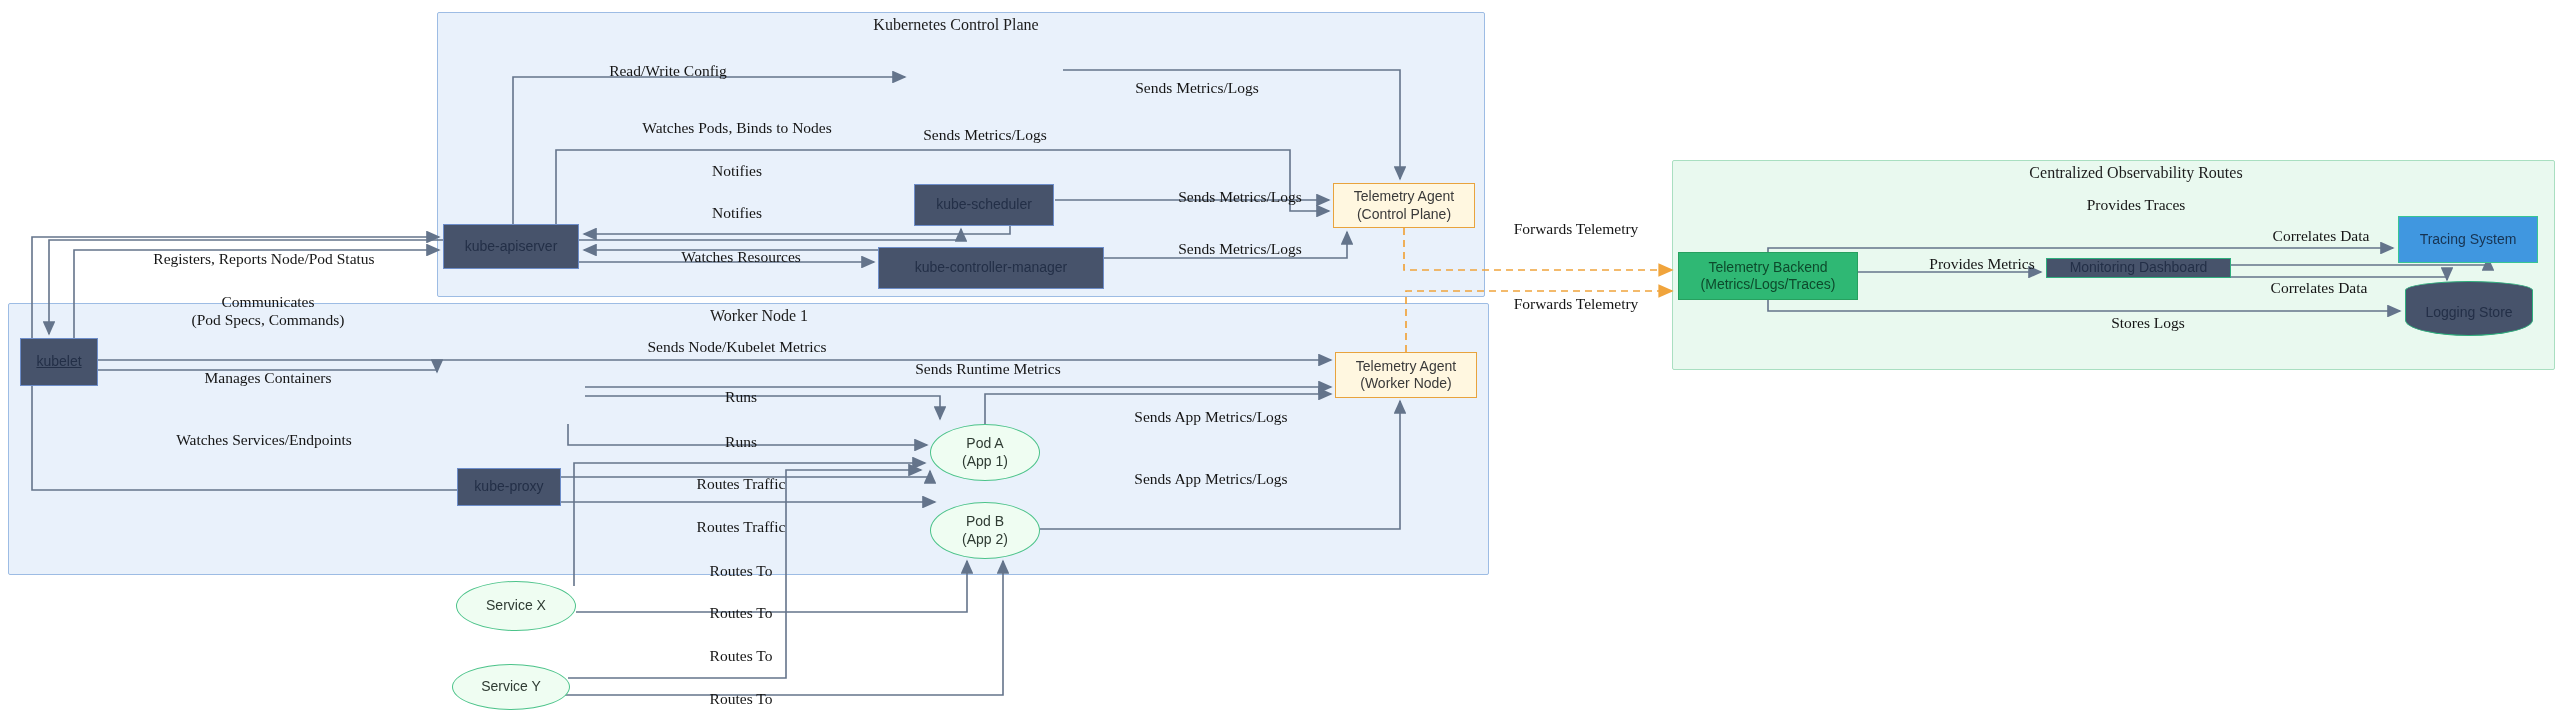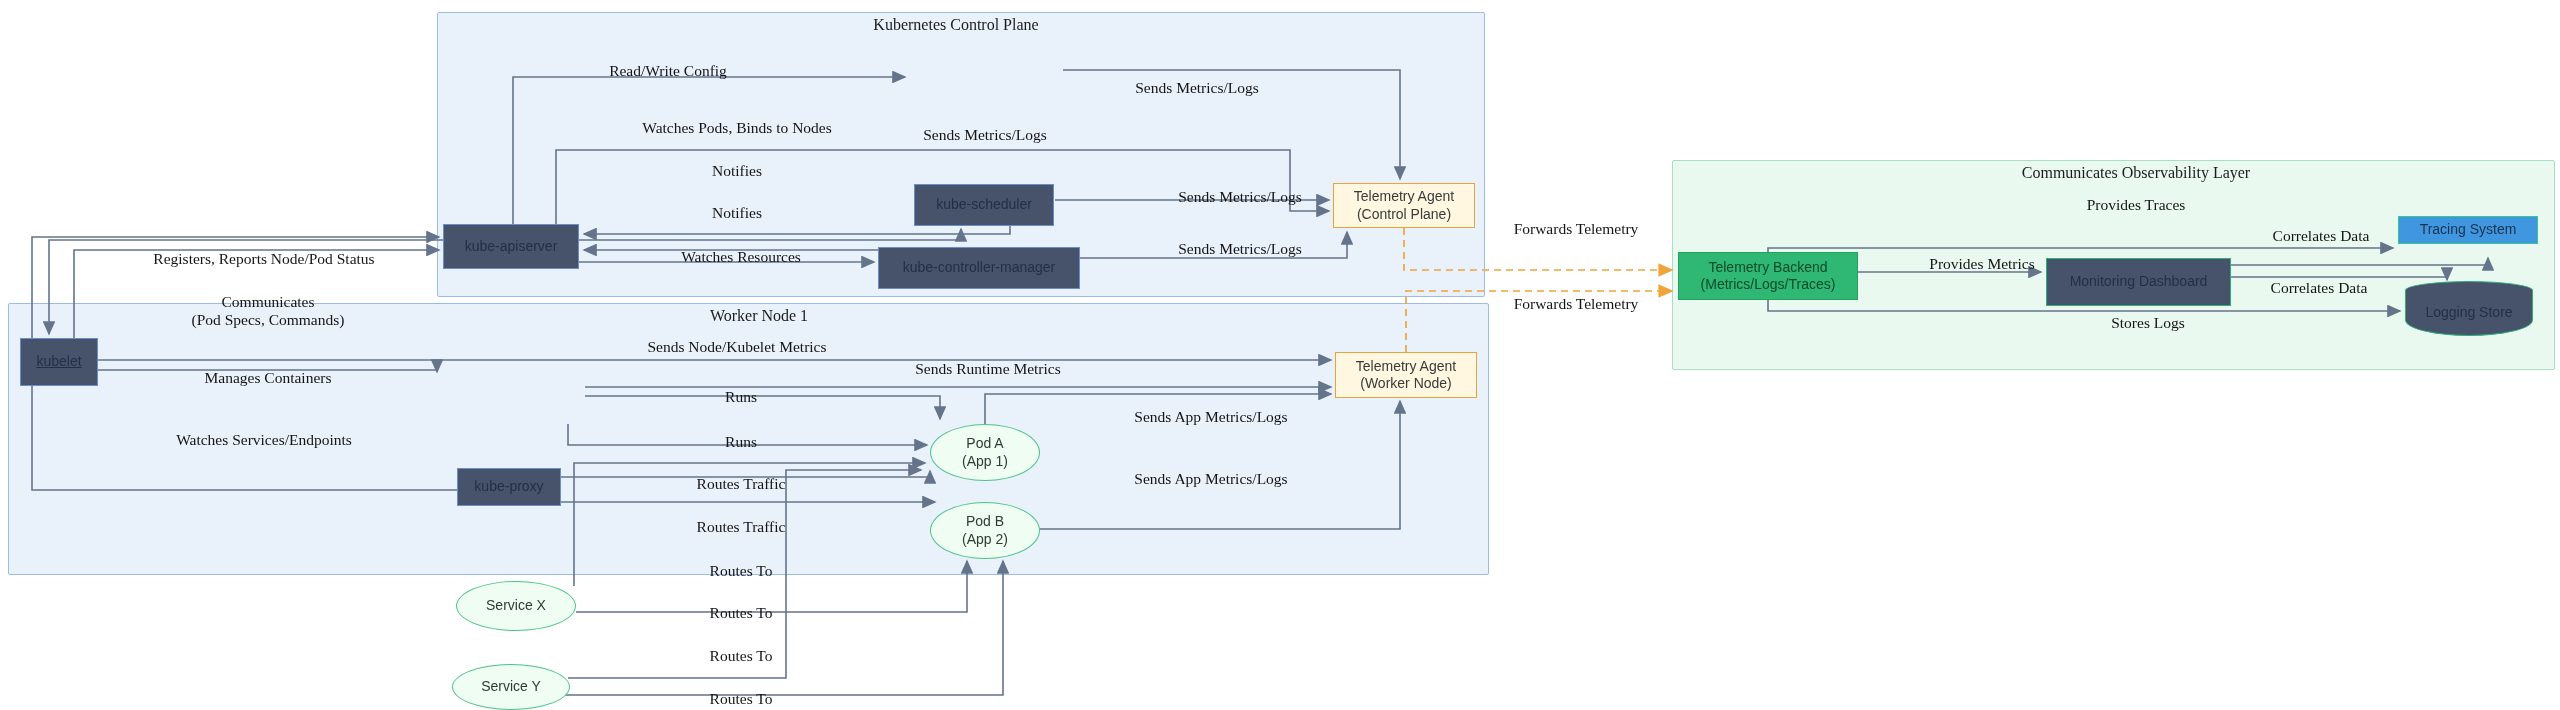--- a/index.html
+++ b/index.html
@@ -35,21 +35,21 @@
 <body>
 
 <div class="stage">
 
   <div class="cluster" style="left:437px;top:12px;width:1046px;height:283px;"></div>
   <div class="cluster" style="left:8px;top:303px;width:1479px;height:270px;"></div>
   <div class="cluster green" style="left:1672px;top:160px;width:881px;height:208px;"></div>
 
   <div class="ctitle" style="left:956px;top:25px;">Kubernetes Control Plane</div>
   <div class="ctitle" style="left:759px;top:316px;">Worker Node 1</div>
-  <div class="ctitle" style="left:2136px;top:173px;">Communicates Observability Layer</div>
+  <div class="ctitle" style="left:2136px;top:173px;">Centralized Observability Routes</div>
 
   <svg class="edges" width="2560" height="710">
     <defs>
       <marker id="ag" markerWidth="9" markerHeight="8" refX="8" refY="4" orient="auto">
         <path d="M0,0 L9,4 L0,8 z" fill="#64748b"></path>
       </marker>
       <marker id="ao" markerWidth="9" markerHeight="8" refX="8" refY="4" orient="auto">
         <path d="M0,0 L9,4 L0,8 z" fill="#f0a43c"></path>
       </marker>
     </defs>
@@ -88,40 +88,40 @@
     <g fill="none" stroke="#f0a43c" stroke-width="1.7" stroke-dasharray="7 5">
       <path d="M1404,228 V270 H1672" marker-end="url(#ao)"></path>
       <path d="M1406,352 V291 H1672" marker-end="url(#ao)"></path>
     </g>
   </svg>
 
   <div class="node box" style="left:443px;top:224px;width:136px;height:45px;">kube-apiserver</div>
 
 
   <div class="node box" style="left:914px;top:184px;width:140px;height:42px;">kube-scheduler</div>
-  <div class="node box" style="left:878px;top:247px;width:202px;height:42px;">kube-controller-manager</div>
+  <div class="node box" style="left:878px;top:247px;width:226px;height:42px;">kube-controller-manager</div>
   <div class="node ta" style="left:1333px;top:183px;width:142px;height:45px;">Telemetry Agent
 (Control Plane)</div>
 
   <div class="node box" style="left:20px;top:338px;width:78px;height:48px;text-decoration:underline;">kubelet</div>
   <div class="node box" style="left:457px;top:468px;width:104px;height:38px;">kube-proxy</div>
   <div class="node ellipse" style="left:930px;top:424px;width:110px;height:57px;">Pod A
 (App 1)</div>
   <div class="node ellipse" style="left:930px;top:502px;width:110px;height:57px;">Pod B
 (App 2)</div>
   <div class="node ta" style="left:1335px;top:352px;width:142px;height:46px;">Telemetry Agent
 (Worker Node)</div>
 
   <div class="node ellipse" style="left:456px;top:581px;width:120px;height:50px;">Service X</div>
   <div class="node ellipse" style="left:452px;top:664px;width:118px;height:46px;">Service Y</div>
 
   <div class="node backend" style="left:1678px;top:252px;width:180px;height:48px;">Telemetry Backend
 (Metrics/Logs/Traces)</div>
-  <div class="node dash-node" style="left:2046px;top:258px;width:185px;height:48px;">Monitoring Dashboard</div>
-  <div class="node tracing" style="left:2398px;top:216px;width:140px;height:28px;">Tracing System</div>
+  <div class="node dash-node" style="left:2046px;top:258px;width:185px;height:20px;">Monitoring Dashboard</div>
+  <div class="node tracing" style="left:2398px;top:216px;width:140px;height:47px;">Tracing System</div>
 
   <div class="node cyl slate" style="left:2405px;top:281px;width:128px;height:55px;">
     <span class="cyl-top"></span>
     <span class="cyl-body"></span>
     <span class="cyl-label">Logging Store</span>
   </div>
 
   <div class="elabel" style="left:668px;top:71px;">Read/Write Config</div>
   <div class="elabel" style="left:1197px;top:88px;">Sends Metrics/Logs</div>
   <div class="elabel" style="left:737px;top:128px;">Watches Pods, Binds to Nodes</div>

